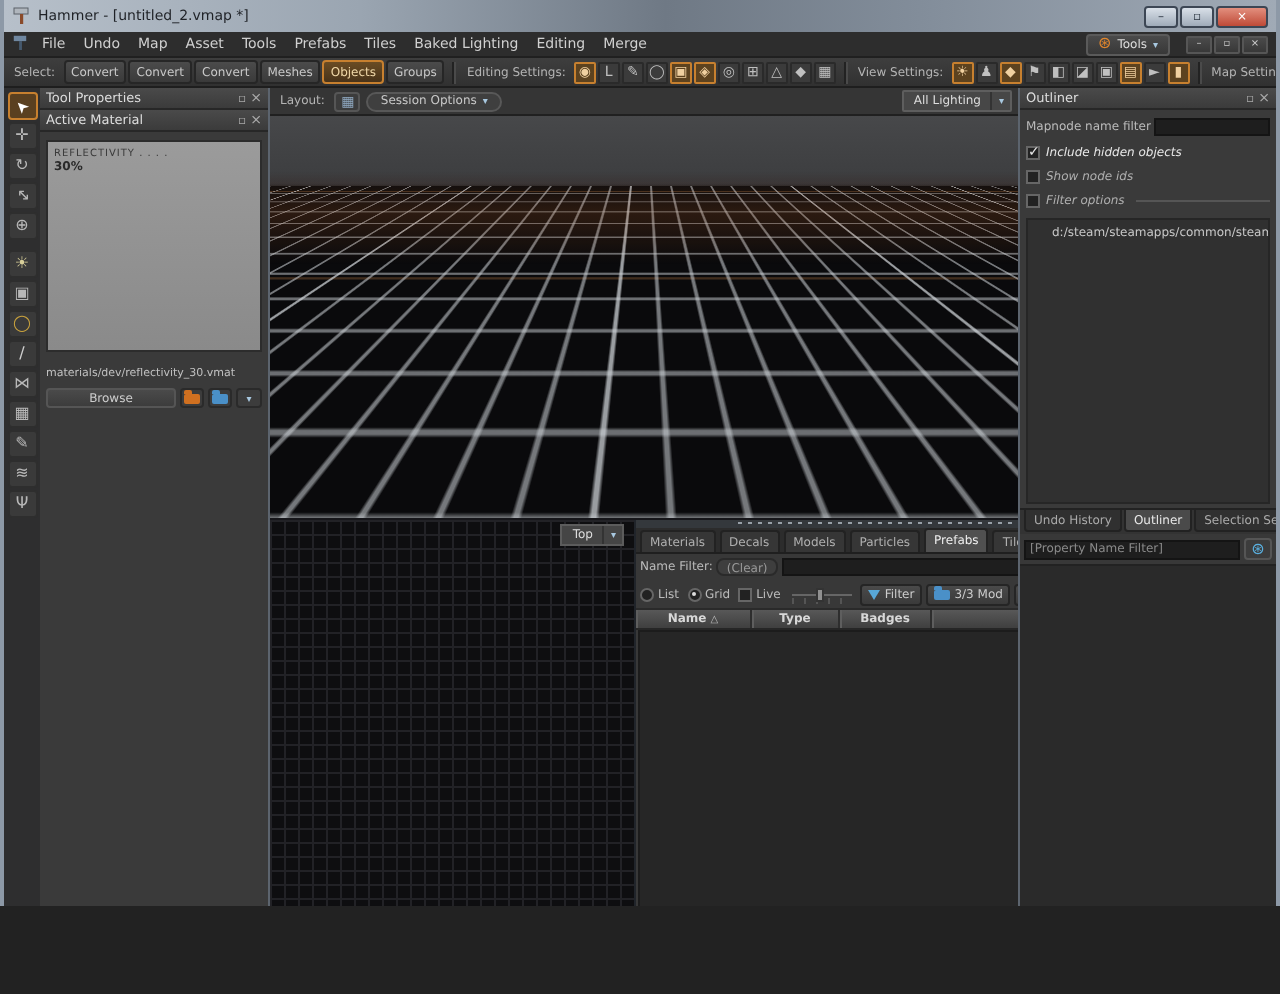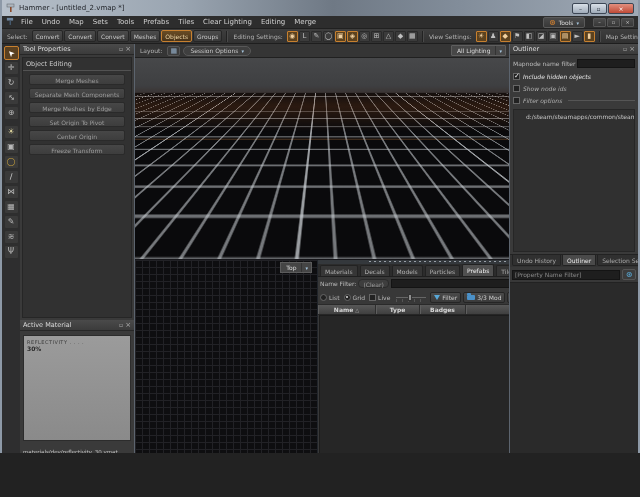--- a/index.html
+++ b/index.html
@@ -212,25 +212,25 @@
     <span data-name="hammer-menu-icon">
       <svg width="8" height="8" viewBox="0 0 9 9">
           <rect x="1" y="1" width="7" height="3" fill="#6f87a0"></rect>
           <rect x="4" y="4" width="1.6" height="5" fill="#45596e"></rect>
         </svg>
     </span>
     <nav class="menus" data-name="menu-items">
         <span class="menu-item" data-name="menu-item-file">File</span>
         <span class="menu-item" data-name="menu-item-edit">Undo</span>
         <span class="menu-item" data-name="menu-item-map">Map</span>
-        <span class="menu-item" data-name="menu-item-view">Sets</span>
+        <span class="menu-item" data-name="menu-item-view">Asset</span>
         <span class="menu-item" data-name="menu-item-tools">Tools</span>
         <span class="menu-item" data-name="menu-item-prefabs">Prefabs</span>
         <span class="menu-item" data-name="menu-item-tiles">Tiles</span>
-        <span class="menu-item" data-name="menu-item-baked-lighting">Clear Lighting</span>
+        <span class="menu-item" data-name="menu-item-baked-lighting">Baked Lighting</span>
         <span class="menu-item" data-name="menu-item-window">Editing</span>
         <span class="menu-item" data-name="menu-item-help">Merge</span>
       </nav>
     <span class="mspacer"></span>
     <span class="tools-btn" data-name="tools-menu-button">
       <span class="gear-o" data-name="gear-icon"></span>
       <span data-name="tools-menu-label">Tools</span>
       <span class="dd" data-name="chevron-down-icon"></span>
     </span>
     <span class="mdi">
@@ -370,33 +370,20 @@
         <span class="ltool" data-name="foliage-tool">
           <span class="glyph" data-name="foliage-tool-icon">Ψ</span>
         </span>
       </div>
 
     <div class="lpanel" data-name="left-panel">
       <div class="phead" data-name="tool-properties-header">
         <span class="pt" data-name="tool-properties-title">Tool Properties</span>
         <span class="ph-pin" data-name="pin-icon"></span>
         <span class="ph-close" data-name="close-icon"></span>
-      </div>
-      <div class="tpbody" data-name="tool-properties-body">
-        <div class="tpinner">
-          <div class="tpsection" data-name="object-editing-section-title">Object Editing</div>
-          <div data-name="object-editing-buttons">
-              <span class="tpbtn" data-name="tp-button-merge-meshes">Merge Meshes</span>
-              <span class="tpbtn" data-name="tp-button-separate-mesh-components">Separate Mesh Components</span>
-              <span class="tpbtn" data-name="tp-button-merge-meshes-by-edge">Merge Meshes by Edge</span>
-              <span class="tpbtn" data-name="tp-button-set-origin-to-pivot">Set Origin To Pivot</span>
-              <span class="tpbtn" data-name="tp-button-center-origin">Center Origin</span>
-              <span class="tpbtn" data-name="tp-button-freeze-transform">Freeze Transform</span>
-            </div>
-        </div>
       </div>
       <div class="phead" data-name="active-material-header">
         <span class="pt" data-name="active-material-title">Active Material</span>
         <span class="ph-pin" data-name="pin-icon"></span>
         <span class="ph-close" data-name="close-icon"></span>
       </div>
       <div class="ambody" data-name="active-material-body">
         <div class="matpreview" data-name="material-preview">
           <div class="mat-l1" data-name="material-preview-label">REFLECTIVITY . . . .</div>
           <div class="mat-l2" data-name="material-preview-value">30%</div>

